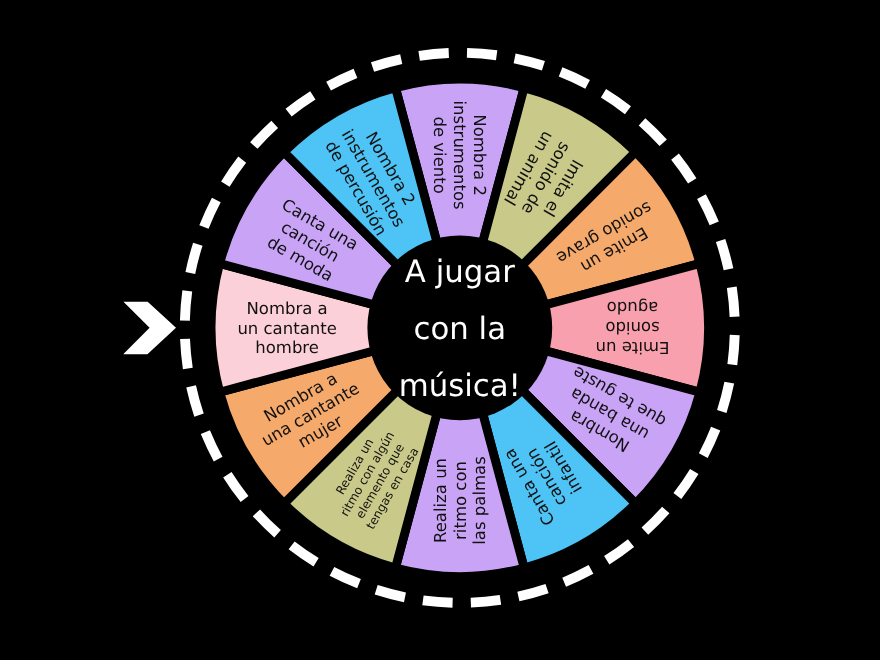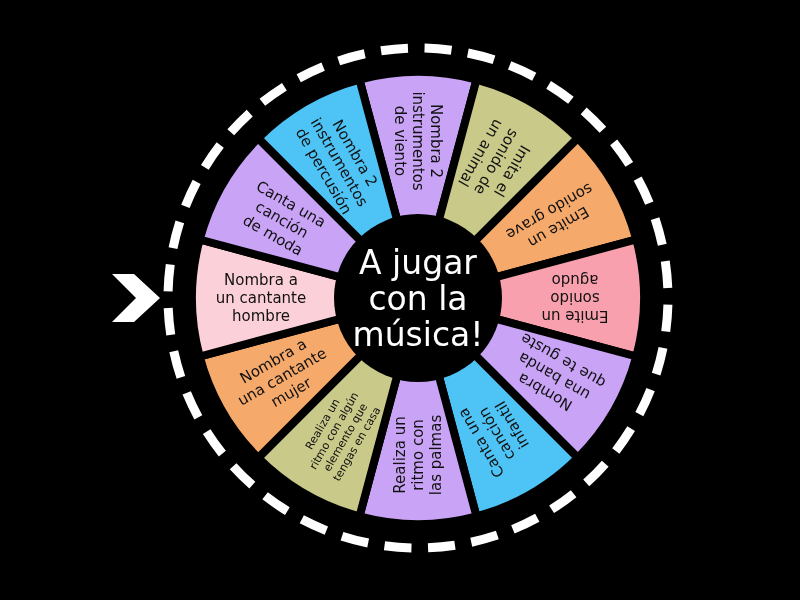--- a/index.html
+++ b/index.html
@@ -1,18 +1,18 @@
 <!DOCTYPE html>
 <html><head>
 <meta charset="utf-8">
 <style>
   html,body{margin:0;padding:0;background:#000;}
   body{width:800px;height:600px;overflow:hidden;position:relative;font-family:"DejaVu Sans","Liberation Sans",sans-serif;}
   #wheel{position:absolute;left:0;top:0;width:800px;height:600px;}
-  #center-label{position:absolute;left:333px;top:240px;width:170px;height:118px;display:flex;align-items:center;justify-content:center;text-align:center;color:#fff;font-size:33px;line-height:36px;white-space:pre-line;}
+  #center-label{position:absolute;left:333px;top:240px;width:170px;height:118px;display:flex;align-items:center;justify-content:center;text-align:center;color:#fff;font-size:28px;line-height:52px;white-space:pre-line;}
   #pointer{position:absolute;left:112px;top:274px;}
 </style>
 </head>
 <body>
 
 <svg id="wheel" viewBox="0 0 800 600" xmlns="http://www.w3.org/2000/svg">
   <g id="ring">
       <path d="M424.5442370769683,48.08566875611069 A250,250 0 0 1 451.49654635457307,50.25420007129094" stroke="#fff" stroke-width="9" fill="none"></path>
       <path d="M467.84198360429934,53.01882384479259 A250,250 0 0 1 494.0082652313726,59.83462968660345" stroke="#fff" stroke-width="9" fill="none"></path>
       <path d="M509.62530668107433,65.39560800449385 A250,250 0 0 1 534.2105114311549,76.65159356139606" stroke="#fff" stroke-width="9" fill="none"></path>

